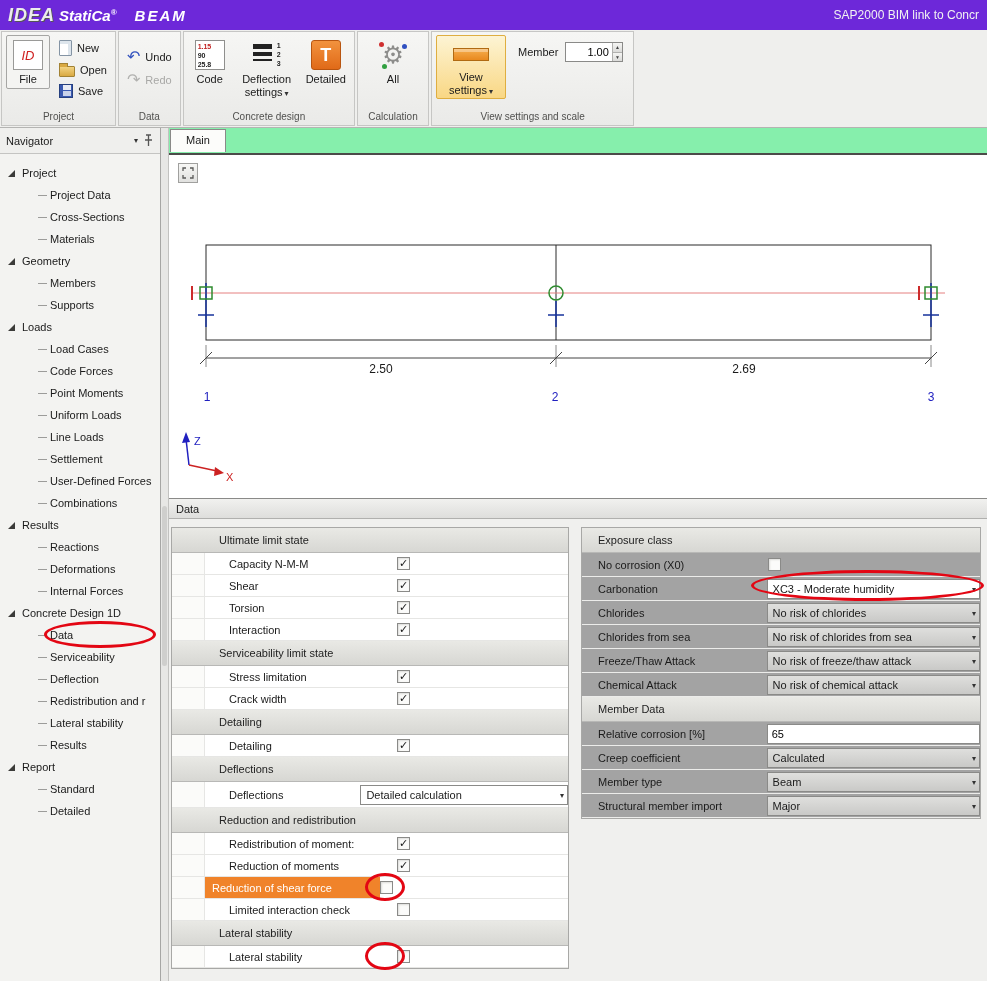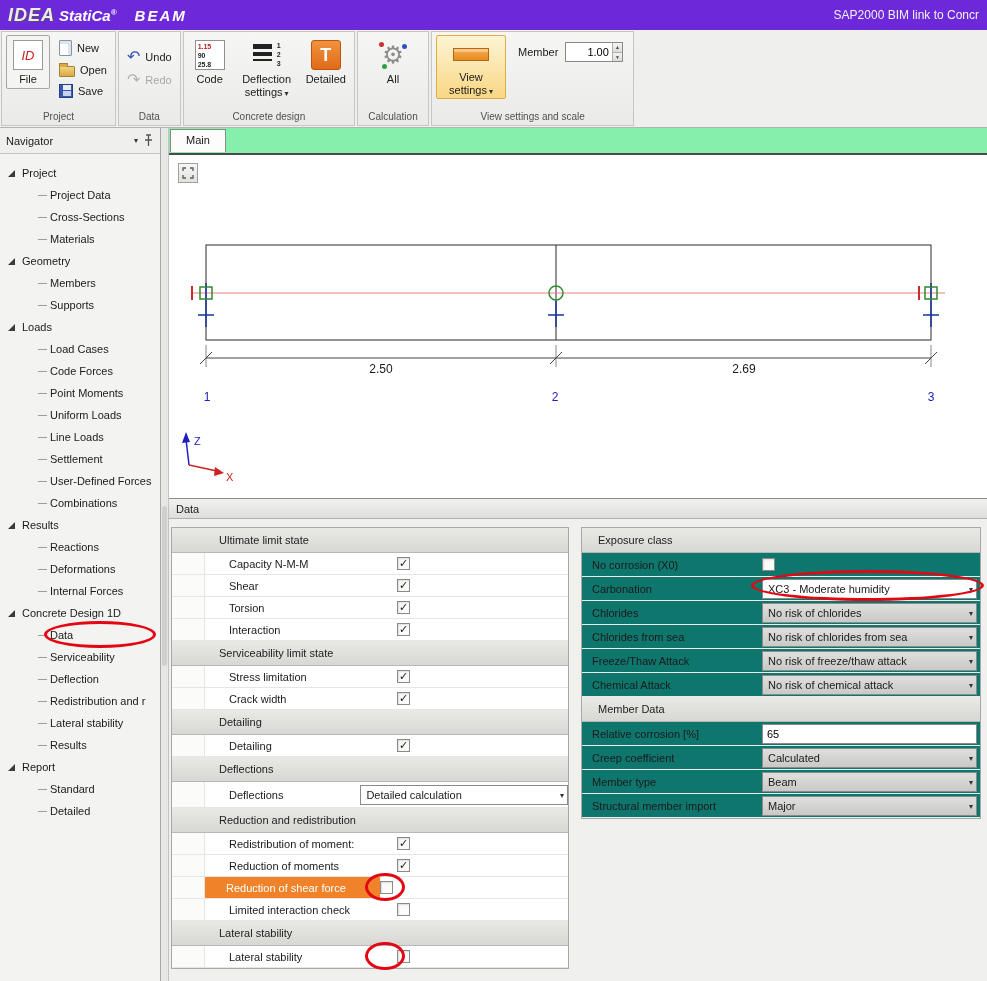--- a/index.html
+++ b/index.html
@@ -82,28 +82,28 @@
 .dtable.left{left:2px;top:8px;width:398px}
 .dtable.right{left:412px;top:8px;width:400px}
 .sec{height:25px;background:linear-gradient(#e9e9e5,#d7d7d3);border-bottom:1px solid #b8b8b6;display:flex;align-items:center;color:#222}
 .dtable.left .sec{padding-left:47px}
 .dtable.right .sec{padding-left:16px}
 .drow{height:22px;display:flex;align-items:center;border-bottom:1px solid #e6e6e4;position:relative;background:#fff}
 .drow.tall{height:26px}
 .gut{position:absolute;left:0;top:0;bottom:0;width:33px;border-right:1px solid #e6e6e4;background:#fbfbf9}
 .rlabel{margin-left:57px;width:168px;white-space:nowrap;overflow:hidden}
 .rlabel.narrow{width:138px}
-.hlrow .rlabel{margin-left:33px;width:175px;padding-left:21px;background:#f0832a;color:#fff;align-self:stretch;display:flex;align-items:center}
+.hlrow .rlabel{margin-left:33px;width:175px;padding-left:7px;background:#f0832a;color:#fff;align-self:stretch;display:flex;align-items:center}
 .cb{width:13px;height:13px;border:1px solid #8a8a88;background:#fbfbfa;display:inline-flex;align-items:center;justify-content:center;box-shadow:inset 1px 1px 2px #dcdcda}
 .cb .mark{font-style:normal;font-size:11px;font-weight:700;color:#161616;margin-top:-1px}
 .dd{height:20px;border:1px solid #8a8a88;display:flex;align-items:center;padding:0 14px 0 5px;position:relative;background:linear-gradient(#dfdfdd,#c9c9c7);white-space:nowrap;overflow:hidden}
 .dd .caret{position:absolute;right:3px;top:5px}
 .dd.white{background:#fff}
 .dd.wide{width:217px}
-.drow2{height:24px;display:flex;align-items:center;padding-left:10px;border-bottom:1px solid #ececea;background:#0f766e}
+.drow2{height:24px;display:flex;align-items:center;padding-left:16px;border-bottom:1px solid #ececea;background:#a3a3a3}
 .rlabel2{width:170px;white-space:nowrap;overflow:hidden}
 .ctrl{width:215px}
 .tinput{height:20px;border:1px solid #8a8a88;background:#fff;padding:0 4px;font:inherit}
 
 
 .vsplit{position:absolute;left:161px;top:128px;width:8px;bottom:0;background:#e7e7e5;border-right:1px solid #c2c2c0;z-index:3}
 .vsplit .thumb{position:absolute;left:1px;right:1px;top:378px;height:160px;background:#cfcfcd;border-radius:3px}
 
 
 .annot{position:absolute;border:3px solid #e30613;border-radius:50%;pointer-events:none;z-index:50;background:transparent}

